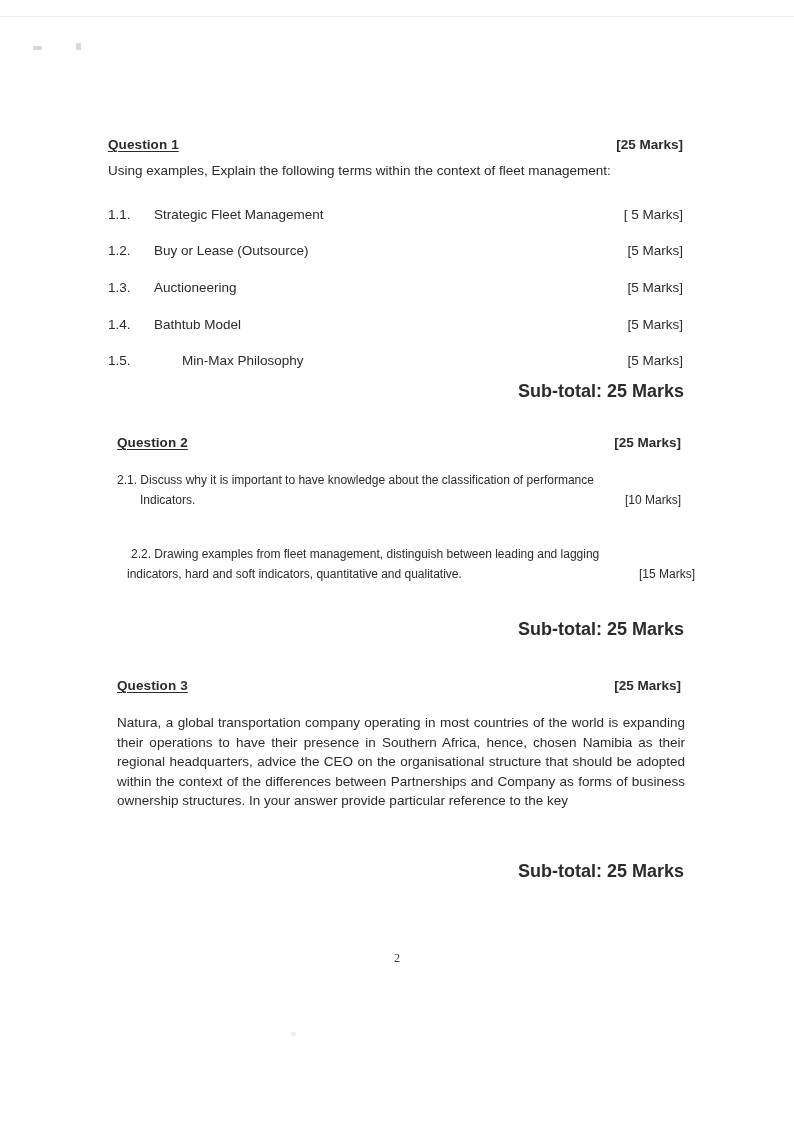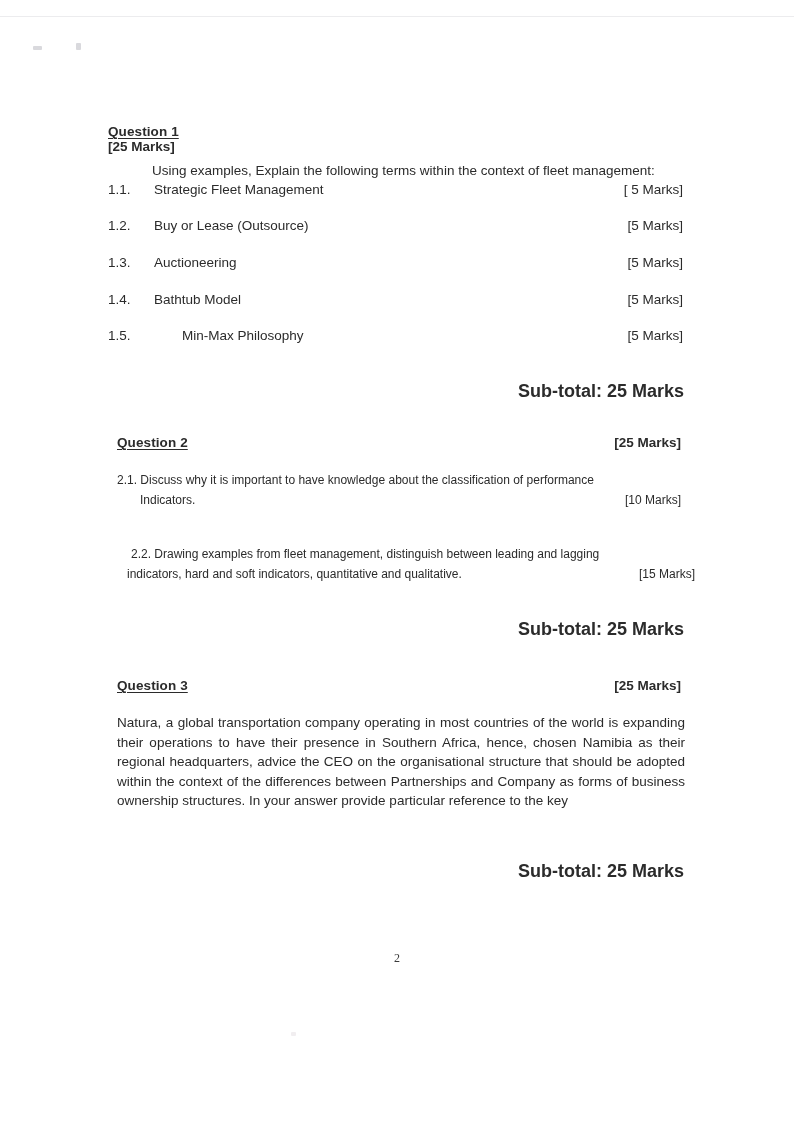--- a/index.html
+++ b/index.html
@@ -84,20 +84,21 @@
     width: 46px;
     flex: 0 0 46px;
   }
   .item-row .txt {
     flex: 1 1 auto;
   }
   .item-row .marks {
     flex: 0 0 auto;
     text-align: right;
     white-space: pre;
+    margin-top: 25px;
   }
 
   .subtotal {
     font-size: 18px;
     font-weight: bold;
     text-align: right;
   }
 
   
   .q2item {
@@ -141,26 +142,26 @@
 
 <div class="page">
 
   <div class="scan-line"></div>
   <div class="speck speck-a"></div>
   <div class="speck speck-b"></div>
   <div class="speck speck-c"></div>
 
   <div class="content">
 
-    <div class="block qhead" style="left:108px; top:124px; width:575px;flex-direction:column;">
+    <div class="block qhead" style="left:108px; top:137px; width:575px;">
       <span class="qtitle">Question 1</span>
       <span class="qmarks">[25 Marks]</span>
     </div>
 
-    <div class="block intro-line" style="left:108px; top:161px; width:575px;margin-left:44px;">Using examples, Explain the following terms within the context of fleet management:</div>
+    <div class="block intro-line" style="left:108px; top:161px; width:575px;">Using examples, Explain the following terms within the context of fleet management:</div>
 
     <div class="block item-row" style="left:108px; top:180px; width:575px;">
       <span class="num">1.1.</span>
       <span class="txt">Strategic Fleet Management</span>
       <span class="marks">[ 5 Marks]</span>
     </div>
 
     <div class="block item-row" style="left:108px; top:216px; width:575px;">
       <span class="num">1.2.</span>
       <span class="txt">Buy or Lease (Outsource)</span>

